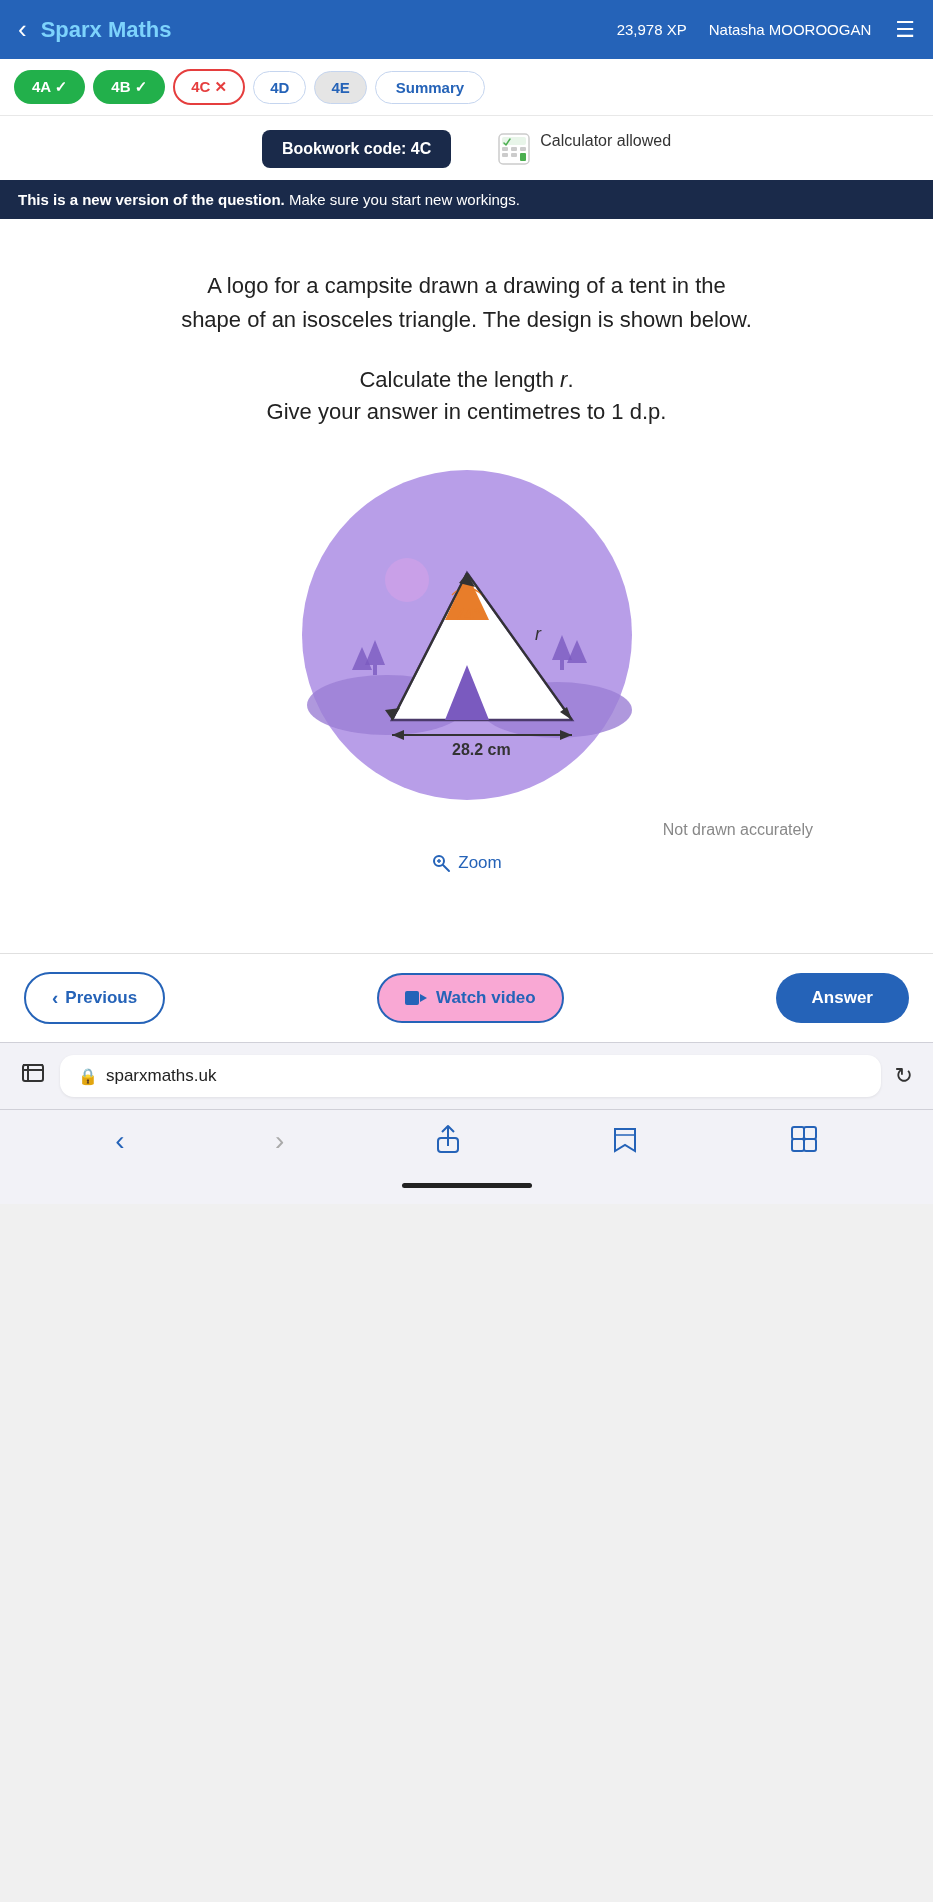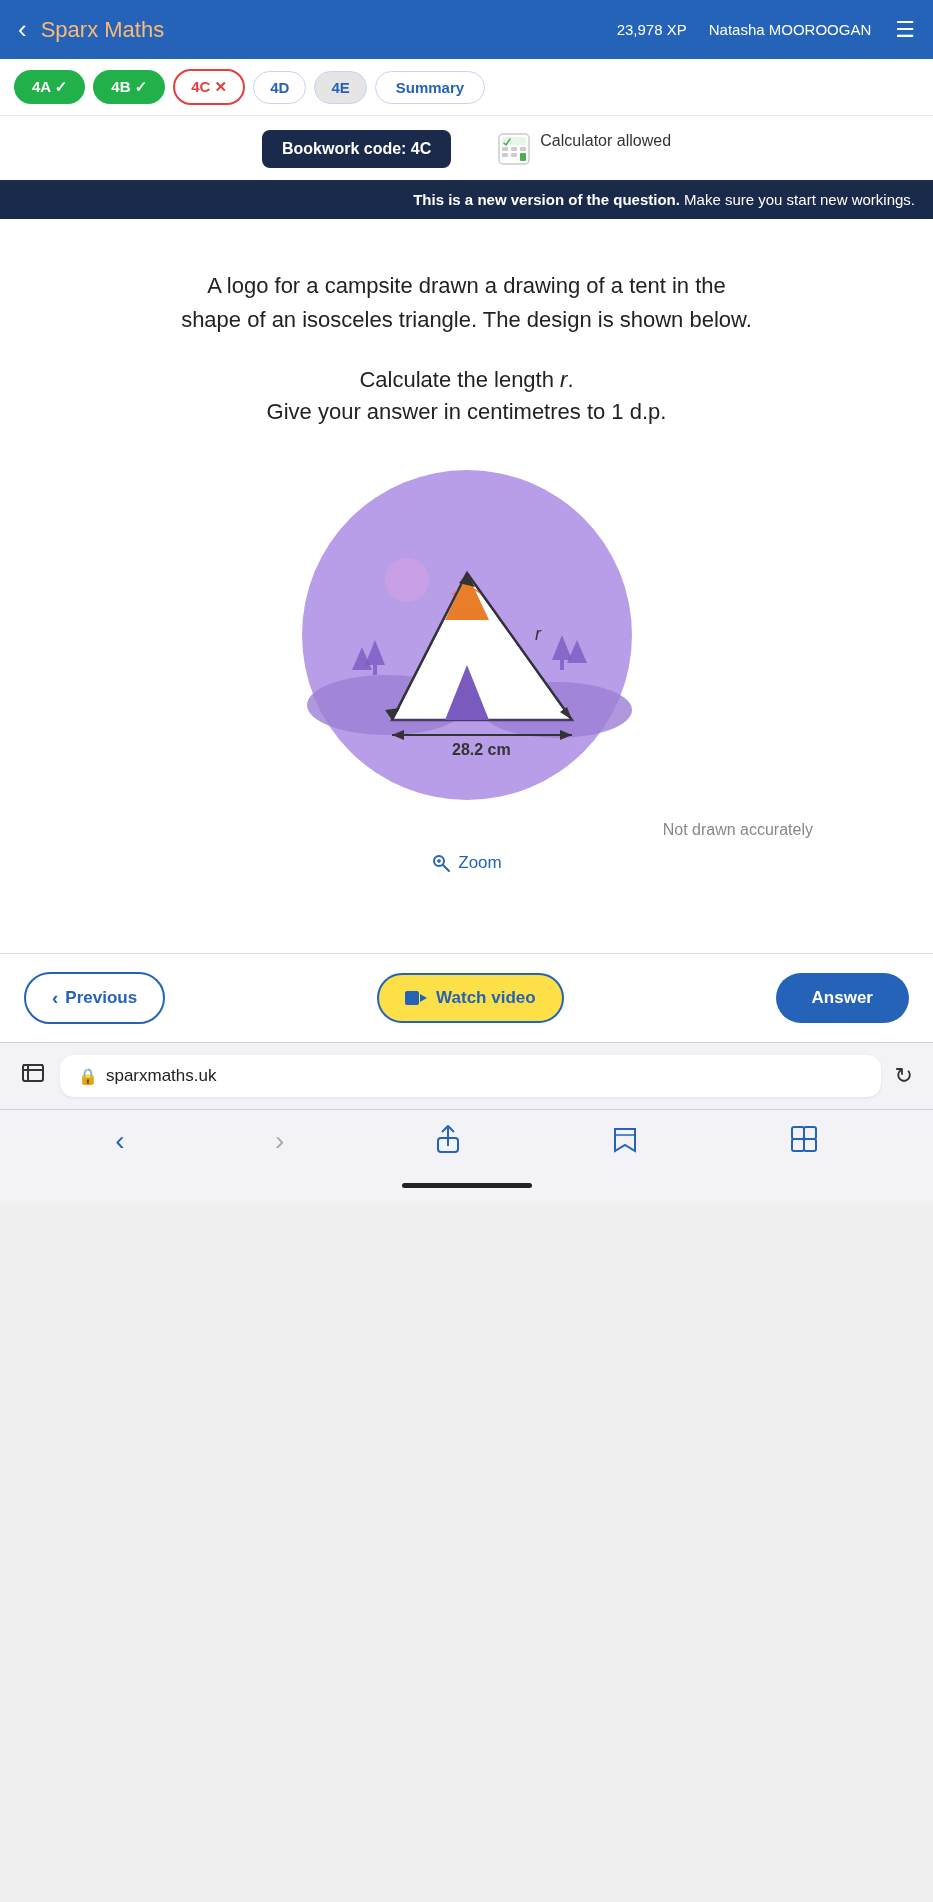--- a/index.html
+++ b/index.html
@@ -4,21 +4,21 @@
   <meta name="viewport" content="width=device-width, initial-scale=1">
   <style>
     * { box-sizing: border-box; margin: 0; padding: 0; }
     body { font-family: -apple-system, BlinkMacSystemFont, 'Segoe UI', Arial, sans-serif; background: #f0f0f0; width: 933px; min-height: 1902px; overflow-x: hidden; }
   </style>
 </head>
 <body>
 
 <header style="background:#2563b8; display:flex; align-items:center; padding:14px 18px; gap:14px;">
   <button style="color:white;font-size:26px;background:none;border:none;cursor:pointer;font-weight:300;">‹</button>
-  <span style="color:#fdba74;font-size:22px;font-weight:normal;flex:1;">Sparx Maths</span>
+  <span style="color:#7dd3fc;font-size:22px;font-weight:bold;flex:1;">Sparx Maths</span>
   <span style="color:white;font-size:15px;margin-right:8px;">23,978 XP</span>
   <span style="color:white;font-size:15px;margin-right:10px;">Natasha MOOROOGAN</span>
   <button style="color:white;font-size:22px;background:none;border:none;cursor:pointer;">☰</button>
 </header>
 
 <div style="background:white;display:flex;align-items:center;padding:10px 14px;gap:8px;border-bottom:1px solid #e8e8e8;">
   <button style="background:#22b04b;color:white;border:none;border-radius:22px;padding:8px 18px;font-size:15px;font-weight:600;cursor:pointer;display:flex;align-items:center;gap:5px;">
     <span>4A ✓</span>
   </button>
   <button style="background:#22b04b;color:white;border:none;border-radius:22px;padding:8px 18px;font-size:15px;font-weight:600;cursor:pointer;display:flex;align-items:center;gap:5px;">
@@ -52,21 +52,21 @@
       <rect x="24" y="16" width="6" height="4" rx="1" fill="#ccc"></rect>
       <rect x="6" y="22" width="6" height="4" rx="1" fill="#ccc"></rect>
       <rect x="15" y="22" width="6" height="4" rx="1" fill="#ccc"></rect>
       <rect x="24" y="22" width="6" height="8" rx="1" fill="#4caf50"></rect>
       <polyline points="8,12 10,14 14,8" stroke="#4caf50" stroke-width="1.5" fill="none" stroke-linecap="round" stroke-linejoin="round"></polyline>
     </svg>
     <span style="font-size:16px;color:#333;line-height:1.2;">Calculator allowed</span>
   </div>
 </div>
 
-<div style="background:#1a2a4a;color:white;text-align:right;padding:11px 18px;font-size:15px;">
+<div style="background:#1a2a4a;color:white;text-align:left;padding:11px 18px;font-size:15px;">
   <b>This is a new version of the question.</b><span> Make sure you start new workings.</span>
 </div>
 
 <div style="background:white;padding:50px 40px 20px;text-align:center;">
 
   <p style="font-size:22px;color:#222;line-height:1.55;margin-bottom:0;">
     <span>A logo for a campsite drawn a drawing of a tent in the</span>
   </p>
   <p style="font-size:22px;color:#222;line-height:1.55;margin-bottom:30px;">
     <span>shape of an isosceles triangle. The design is shown below.</span>
@@ -140,21 +140,21 @@
     </button>
   </div>
 
 </div>
 
 <div style="background:white;border-top:1.5px solid #e0e0e0;padding:18px 24px;display:flex;align-items:center;justify-content:space-between;">
   <button style="border:2px solid #2563b8;color:#2563b8;background:white;border-radius:30px;padding:13px 26px;font-size:17px;font-weight:600;cursor:pointer;display:flex;align-items:center;gap:7px;">
     <span style="font-size:19px;">‹</span>
     <span>Previous</span>
   </button>
-  <button style="border:2px solid #2563b8;color:#2563b8;background:#fde047;border-radius:30px;padding:13px 26px;font-size:17px;font-weight:600;cursor:pointer;display:flex;align-items:center;gap:9px;">
+  <button style="border:2px solid #2563b8;color:#2563b8;background:#f9a8d4;border-radius:30px;padding:13px 26px;font-size:17px;font-weight:600;cursor:pointer;display:flex;align-items:center;gap:9px;">
 
     <svg width="22" height="16" viewBox="0 0 22 16">
       <rect x="0" y="1" width="14" height="14" rx="2" fill="#2563b8"></rect>
       <polygon points="15,4 22,8 15,12" fill="#2563b8"></polygon>
     </svg>
     <span>Watch video</span>
   </button>
   <button style="background:#2563b8;color:white;border:none;border-radius:30px;padding:15px 36px;font-size:17px;font-weight:700;cursor:pointer;text-align:center;">
     <span>Answer</span>
   </button>

